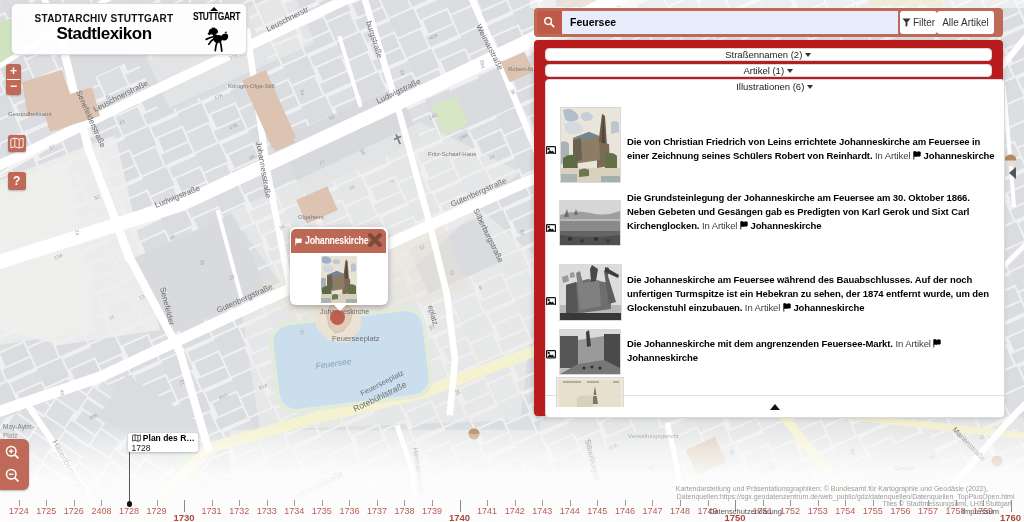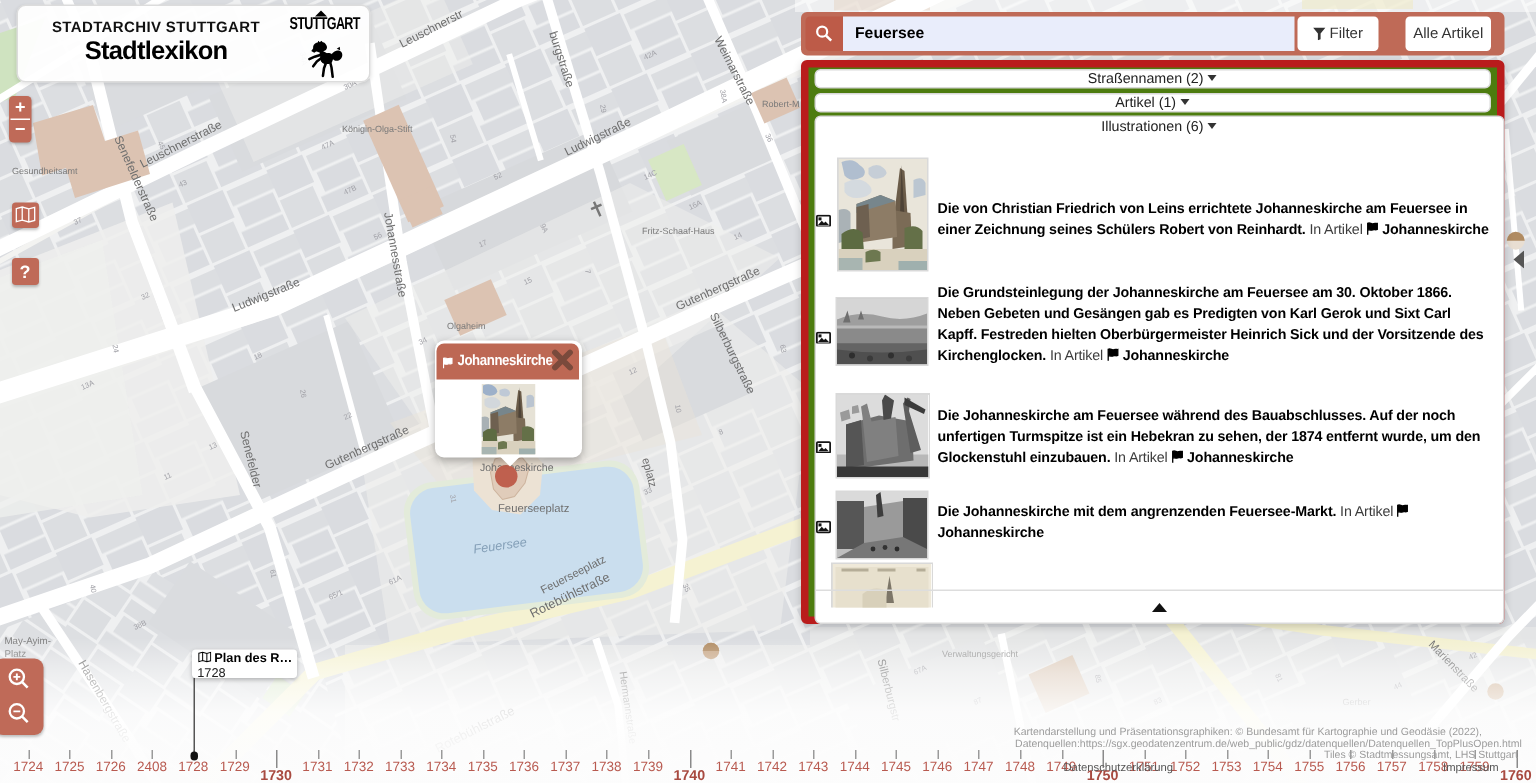--- a/index.html
+++ b/index.html
@@ -21,24 +21,24 @@
 #popup{left:289.5px;top:227px;width:98px;height:78px;background:#fff;border-radius:6px;box-shadow:0 2px 6px rgba(0,0,0,.3)}
 #popup .ph{position:absolute;left:1.5px;top:1.5px;right:1.5px;height:24px;background:#bd6854;border-radius:5px 5px 0 0}
 #popup .pt{position:absolute;left:15px;top:8.3px;color:#fff;font-weight:700;font-size:10px;letter-spacing:-.3px;transform:scaleX(.88);transform-origin:left top;white-space:nowrap}
 #popup .ptr{position:absolute;left:43px;top:76.5px;width:0;height:0;border-left:7px solid transparent;border-right:7px solid transparent;border-top:7px solid #fff}
 #marker{left:329.5px;top:310px;width:15px;height:15px;border-radius:50%;background:#bf604e}
 
 #sbar{left:533.5px;top:7.5px;width:469.5px;height:29.5px;background:#bf6a57;border-radius:4px;padding:3.5px;display:flex}
 #sbar .mag{width:25px;height:22.5px;background:#bd5b48;border-radius:3px 0 0 3px;position:relative}
 #sbar .inp{flex:1;height:22.5px;background:#e9edfb;margin-right:2px;display:flex;align-items:center;padding-left:8px;font-size:10.5px;font-weight:700;color:#000}
 #sbar .btn{height:22.5px;background:#fff;border-radius:3px;font-size:10px;color:#333;display:flex;align-items:center;justify-content:center}
-#fbtn{width:54px;margin-right:18px}
+#fbtn{width:37px;margin-right:0}
 #abtn{width:57px;margin-right:5.5px}
 
-#panel{left:533.5px;top:39.5px;width:469.5px;height:376px;background:#4d7c0f;border-radius:4px;border:5px solid #b91c1c;box-shadow:0 2px 6px rgba(0,0,0,.18);padding:1.5px 4px}
+#panel{left:533.5px;top:39.5px;width:469.5px;height:376px;background:#b91c1c;border-radius:4px;border:7px solid #b91c1c;box-shadow:0 2px 6px rgba(0,0,0,.18);padding:1.5px 4px}
 .acc{width:100%;height:13px;border:1px solid #d9d9d9;border-radius:4px;margin-bottom:2.5px;text-align:center;font-size:9.5px;color:#222;line-height:11.5px;background:#fff}
 .caret{display:inline-block;width:0;height:0;border-left:3.5px solid transparent;border-right:3.5px solid transparent;border-top:4px solid #333;margin-left:3px;vertical-align:1px}
 #illbox{position:absolute;left:4px;top:32px;width:460.5px;height:339px;border:1px solid #d9d9d9;border-radius:4px;background:#fff}
 #illhead{height:13px;text-align:center;font-size:9.5px;color:#222;line-height:13px}
 #illlist{position:absolute;left:0;top:25px;width:100%;height:302px;overflow:hidden}
 #illfoot{position:absolute;left:0;bottom:0;width:100%;height:22px;border-top:1px solid #ddd;text-align:center}
 #illfoot .up{display:inline-block;width:0;height:0;border-left:5px solid transparent;border-right:5px solid transparent;border-bottom:6px solid #111;margin-top:8px}
 .item{position:absolute;left:0;width:100%}
 .iico{position:absolute;left:0.5px}
 .ithumb{position:absolute;left:11.5px;width:66px;text-align:center}
@@ -372,21 +372,20 @@
               <rect y="30" width="60" height="14" fill="#4f4f4f"></rect>
               <path d="M0,30 h60 v4 q-30,4 -60,0 Z" fill="#646464"></path>
               <circle cx="10" cy="38" r="2" fill="#2e2e2e"></circle>
               <circle cx="22" cy="40" r="2" fill="#3a3a3a"></circle>
               <circle cx="36" cy="38" r="2" fill="#303030"></circle>
               <circle cx="48" cy="40" r="2" fill="#3c3c3c"></circle>
             </svg></div>
           <div class="itxt" style="top:86.5px">
             <div class="ln">Die Grundsteinlegung der Johanneskirche am Feuersee am 30. Oktober 1866.</div>
             <div class="ln">Neben Gebeten und Gesängen gab es Predigten von Karl Gerok und Sixt Carl</div>
-            <div class="ln">Kapff. Festreden hielten Oberbürgermeister Heinrich Sick und der Vorsitzende des</div>
             <div class="ln">Kirchenglocken. <span class="nb">In Artikel</span> <svg width="8" height="9" viewBox="0 0 10 11" style="vertical-align:-1px">
                 <path d="M1,0.5 L1,10.5 M1,1 C3,-0.2 4,2.2 6,1.2 C7.5,0.5 8.5,1.4 9,1.2 L9,6 C7.5,6.8 6.5,5.8 5,6.5 C3.5,7.2 2.5,5.8 1,6.8" fill="#000" stroke="#000" stroke-width="1.1"></path>
               </svg> Johanneskirche</div>
           </div>
         </div>
         <div class="item" style="top:0px">
           <div class="iico" style="top:186.5px"><svg width="10" height="8.5" viewBox="0 0 12 10">
               <rect x="0.7" y="0.7" width="10.6" height="8.6" rx="0.8" fill="#fff" stroke="#141414" stroke-width="1.4"></rect>
               <rect x="2" y="2.2" width="2.4" height="2.4" fill="#141414"></rect>
               <path d="M1.6,8.2 L4.6,4.8 L6.4,6.6 L7.6,5.4 L10.4,8.2 Z" fill="#141414"></path>

